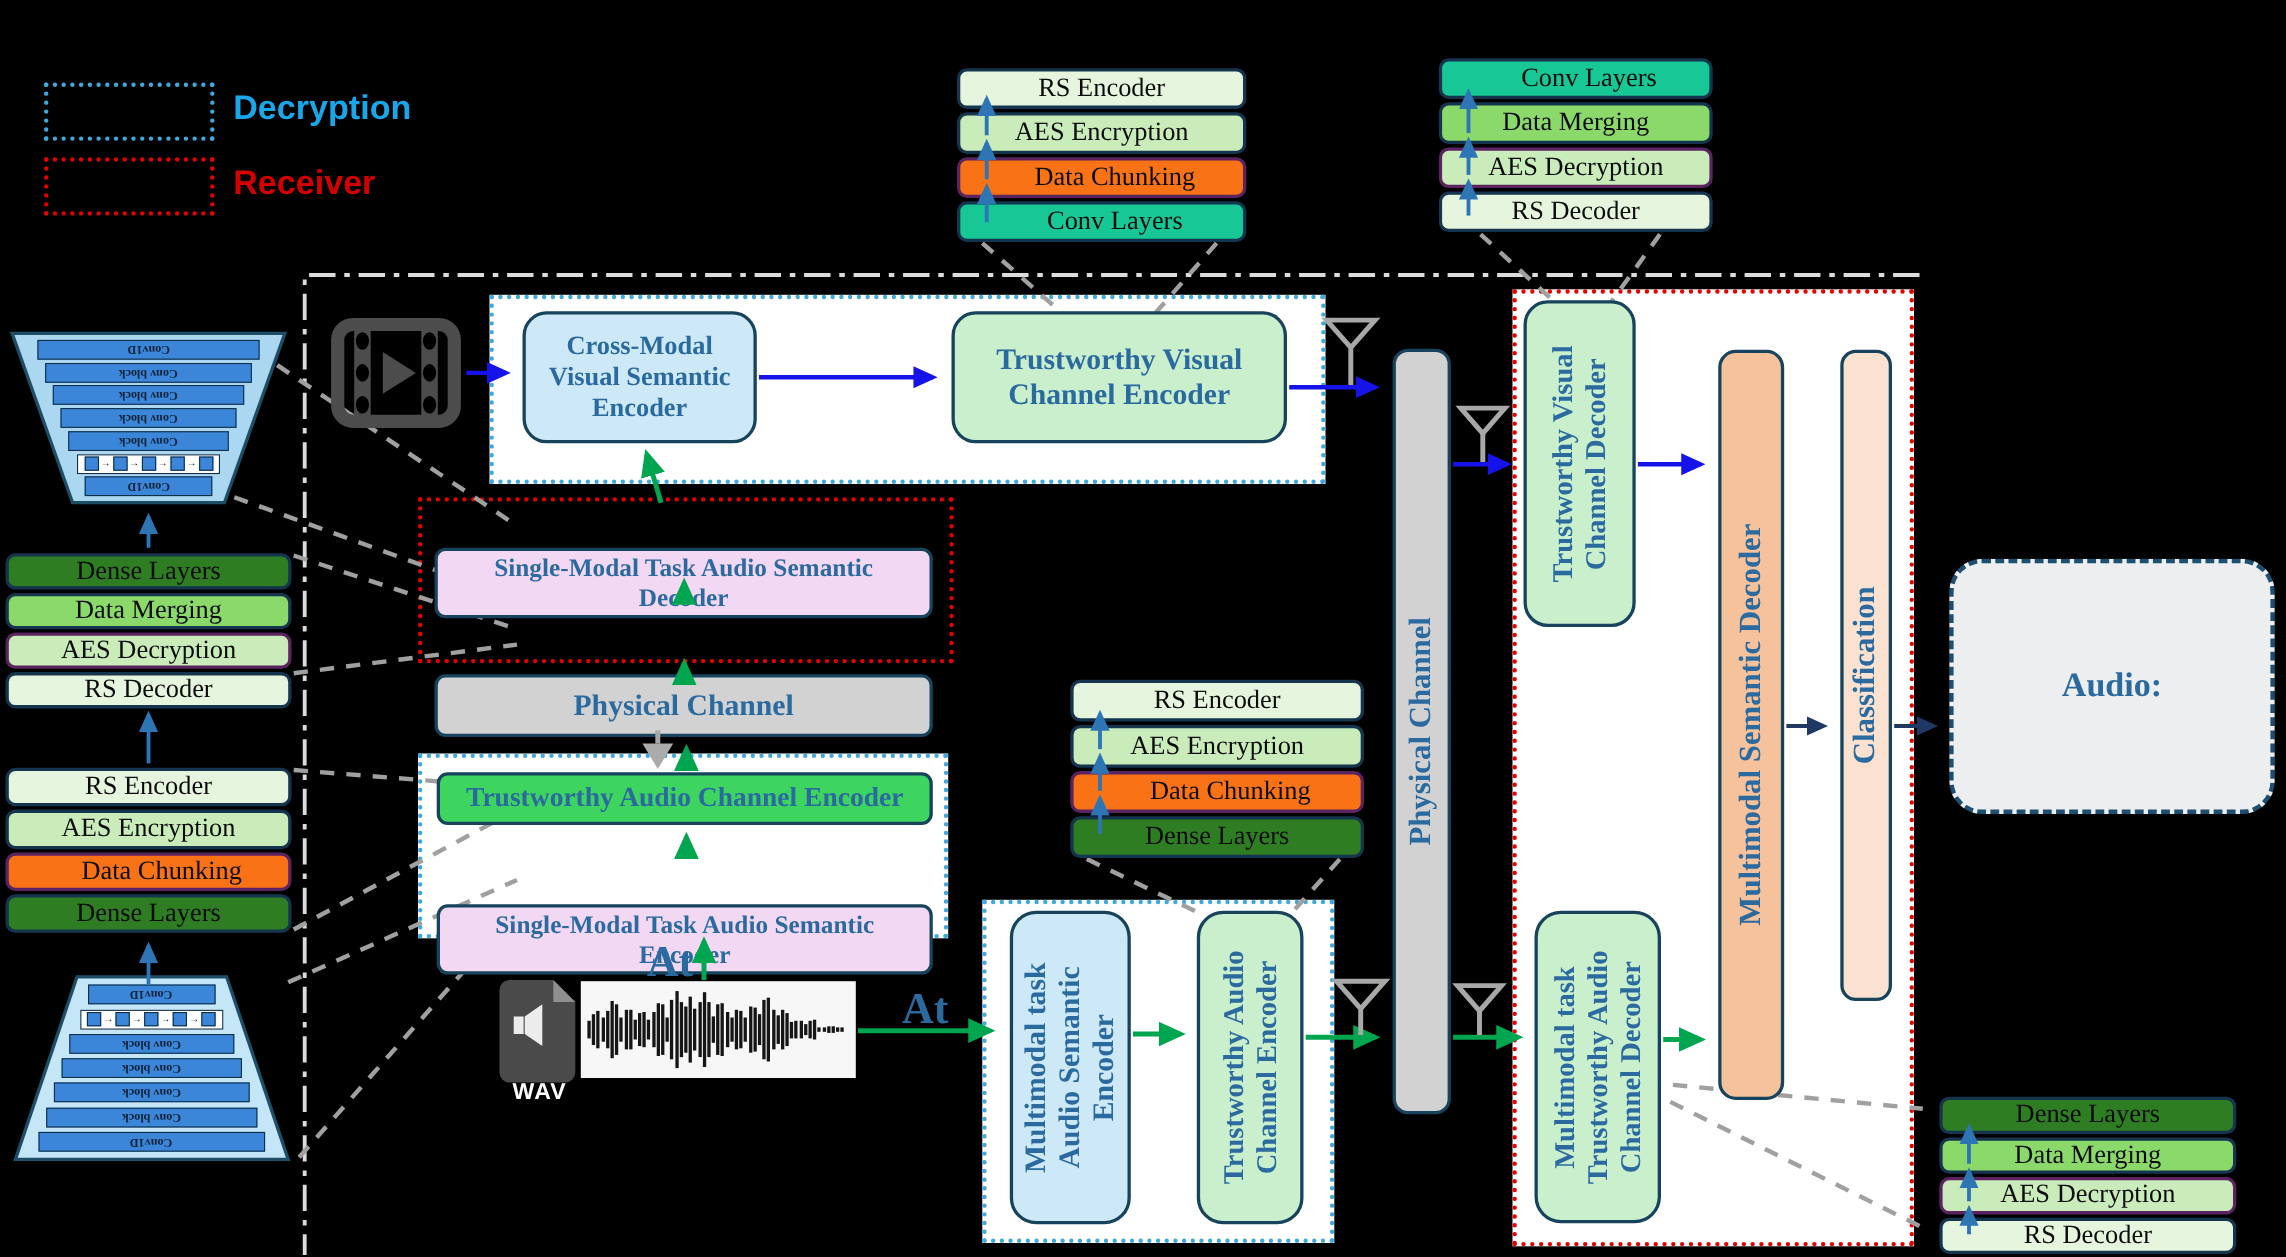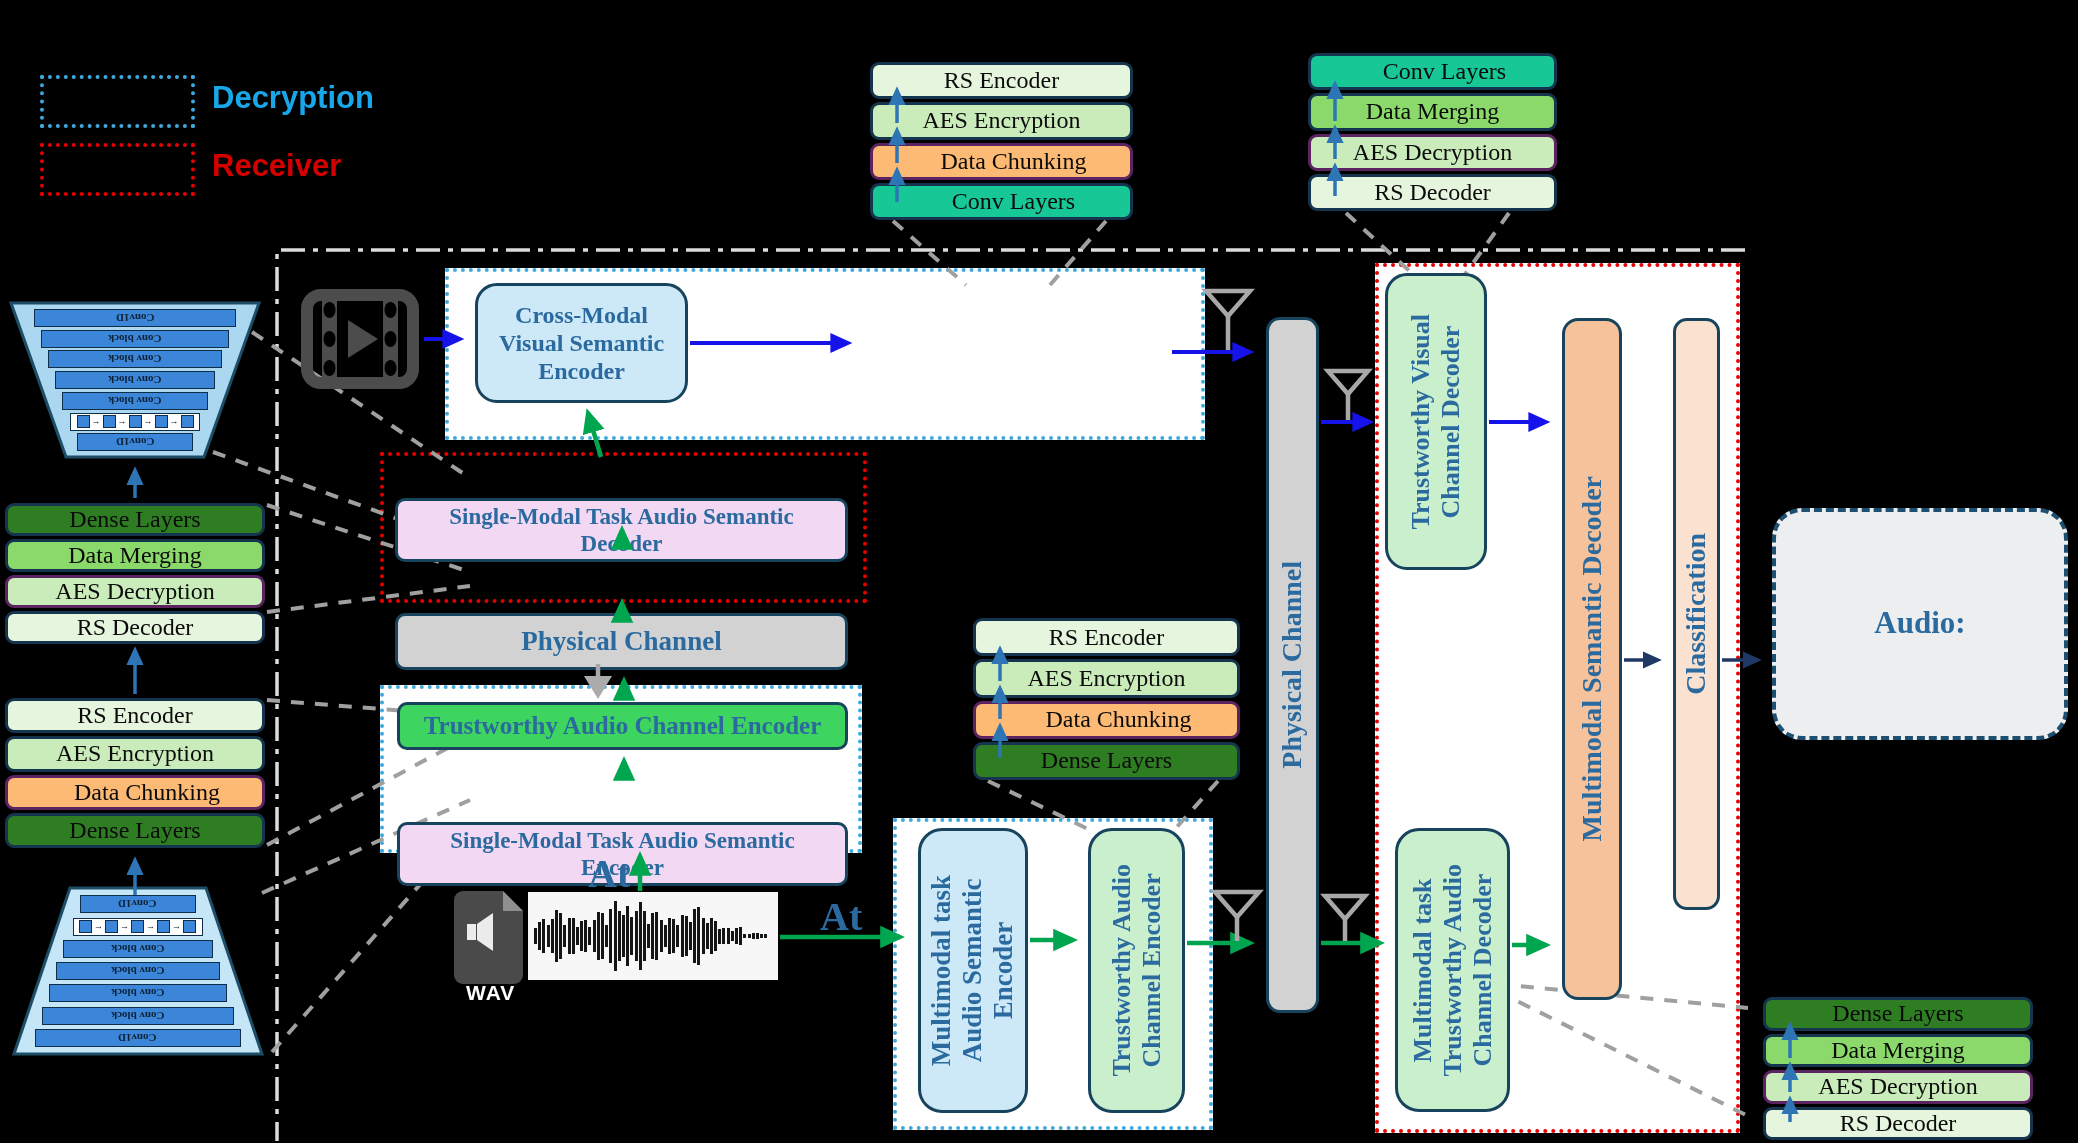--- a/index.html
+++ b/index.html
@@ -24,21 +24,21 @@
   .fill-gray{background:#d2d2d2;}
   .fill-peach{background:#f5c29c;}
   .fill-peach2{background:#fbe2d0;}
   
   .stack{position:absolute;display:flex;flex-direction:column;gap:3px;}
   .srow{flex:1;box-sizing:border-box;border:3px solid #14354d;border-radius:9px;
         display:flex;align-items:center;justify-content:center;
         font-size:24px;color:#0b0b0b;}
   .c-rs{background:#e6f6de;}
   .c-aes{background:#c9ecba;}
-  .c-chunk{background:#fdba74;padding-left:24px;}
+  .c-chunk{background:#f97316;padding-left:24px;}
   .c-merge{background:#8bd96a;}
   .c-conv{background:#17c795;padding-left:24px;}
   .c-dense{background:#2e7d22;}
   .pb{border-color:#5b2360;}
   
   .trap{position:absolute;}
   .trap .bars{position:absolute;left:0;top:0;width:100%;height:100%;
         display:flex;flex-direction:column;align-items:center;justify-content:space-evenly;padding:6px 0;box-sizing:border-box;}
   .tbar{height:18px;background:#3b86d8;border:1.5px solid #0f2f49;box-sizing:border-box;
         display:flex;align-items:center;justify-content:center;}
@@ -222,20 +222,24 @@
       <ellipse cx="90.5" cy="51" rx="6" ry="8" fill="#000"></ellipse>
       <ellipse cx="90.5" cy="80" rx="6" ry="8" fill="#000"></ellipse>
       <path d="M48,32 L78,51 L48,70 Z" fill="#4c4c4c"></path>
     </svg>
   </div>
 
   <div class="box fill-lblue" style="left:475px;top:283px;width:213px;height:120px;border-radius:22px;font-size:24px;z-index:3;">
     <span class="lbl">Cross-Modal
 Visual Semantic
 Encoder</span>
+    </div>
+  <div class="box fill-lgreen" style="left:865px;top:283px;width:305px;height:120px;border-radius:22px;font-size:27px;z-index:3;">
+    <span class="lbl">Trustworthy Visual
+Channel Encoder</span>
     </div>
 
   <div class="box fill-pink" style="left:395px;top:458px;width:453px;height:64px;border-radius:10px;font-size:23px;z-index:3;">
     <span class="lbl">Single-Modal Task Audio Semantic
 Decoder</span>
     </div>
   <div class="box fill-gray" style="left:395px;top:613px;width:453px;height:57px;border-radius:10px;font-size:27px;z-index:3;">
     <span class="lbl">Physical Channel</span>
     </div>
   <div class="box fill-bgreen" style="left:397px;top:702px;width:451px;height:48px;border-radius:10px;font-size:25px;z-index:3;">

